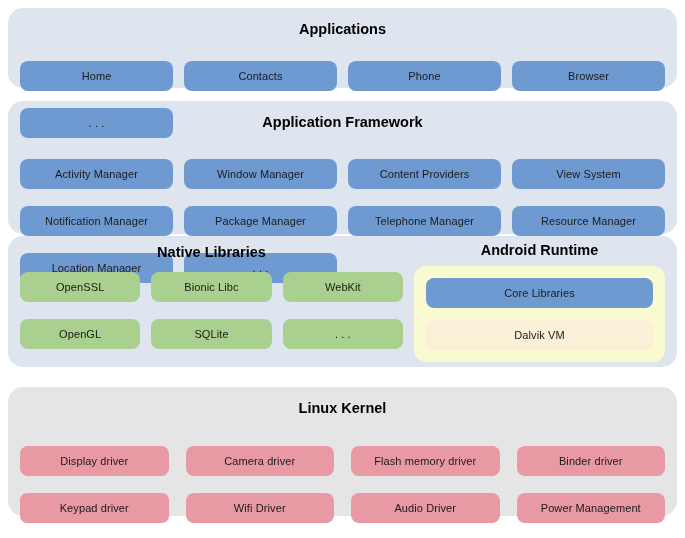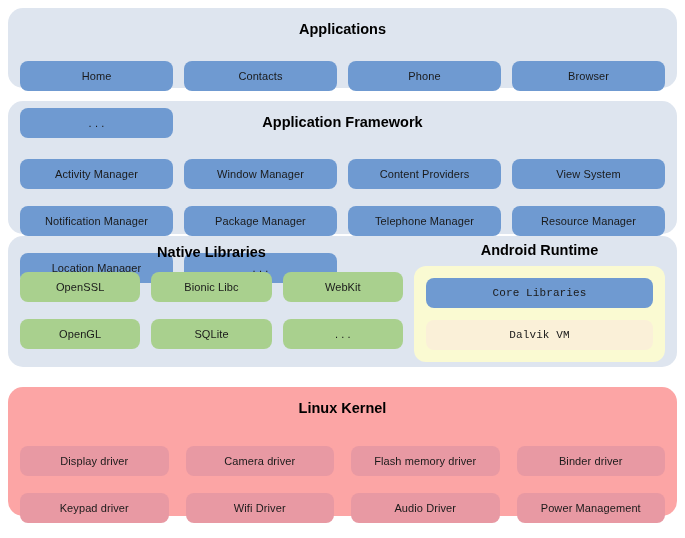--- a/index.html
+++ b/index.html
@@ -14,21 +14,21 @@
     height: 538px;
     box-sizing: border-box;
     padding: 8px 8px 0 8px;
     background: #ffffff;
   }
   .section {
     box-sizing: border-box;
     border-radius: 15px;
   }
   .sec-blue   { background: #dee5ef; }
-  .sec-kernel { background: #fca5a5; }
+  .sec-kernel { background: #e5e5e5; }
   .section-title {
     text-align: center;
     font-weight: bold;
     font-size: 14.5px;
     color: #000000;
     padding-top: 13px;
     line-height: 16px;
   }
   .grid5 {
     display: grid;
@@ -51,21 +51,21 @@
     justify-content: center;
     font-size: 11px;
     color: #1a1a1a;
     text-align: center;
     letter-spacing: 0.1px;
   }
   .box-blue  { background: #6f9ad1; }
   .box-green { background: #a9d08e; }
   .box-pink  { background: #e899a3; }
   .box-cream { background: #faf0d8; }
-  .row-start { grid-column: 1; }
+  .row-start { grid-column: 1; border-radius: 7px; }
 
   
   .s-apps      { height: 80px;  margin-bottom: 13px; }
   .s-apps .grid5 { margin-top: 8px; }
 
   .s-framework { height: 133px; margin-bottom: 2px; }
   .s-framework .grid5 { margin-top: 13px; }
 
   .s-libs      { height: 131px; margin-bottom: 20px; }
   .libs-flex {
@@ -90,21 +90,20 @@
     margin-top: 8px;
     margin-bottom: 5px;
     flex: 1;
     background: #fafad2;
     border-radius: 12px;
     box-sizing: border-box;
     padding: 12px;
     display: flex;
     flex-direction: column;
     justify-content: space-between;
-    font-family: Liberation Mono, monospace;
   }
   .runtime-box .box { border-radius: 8px; }
 
   .s-kernel    { height: 129px; }
   .s-kernel .grid5 { margin-top: 14px; gap: 17px; }
 </style>
 </head>
 <body>
 
 <div class="diagram">

